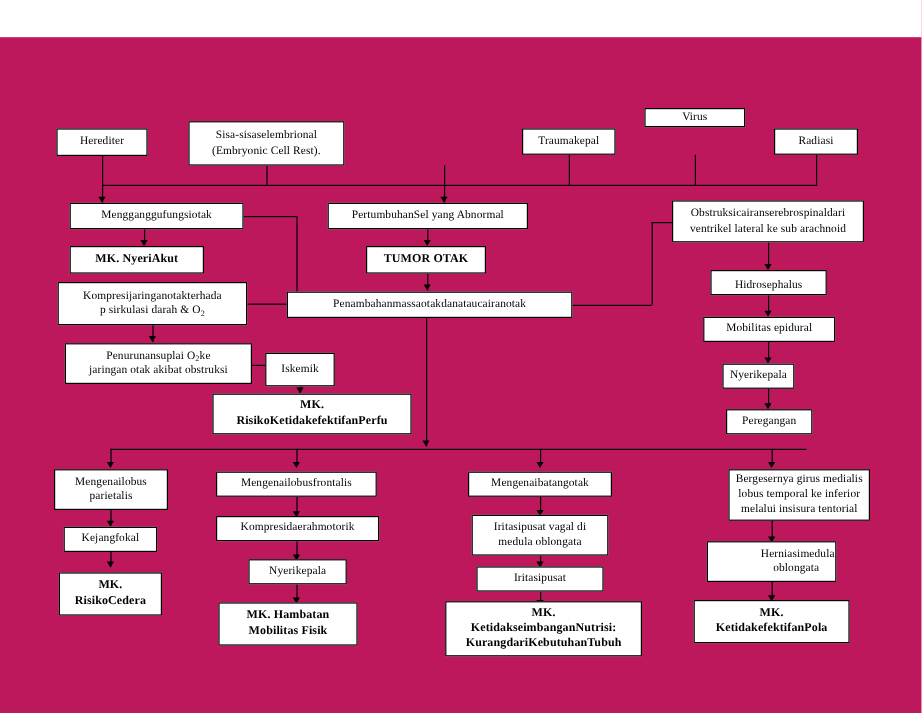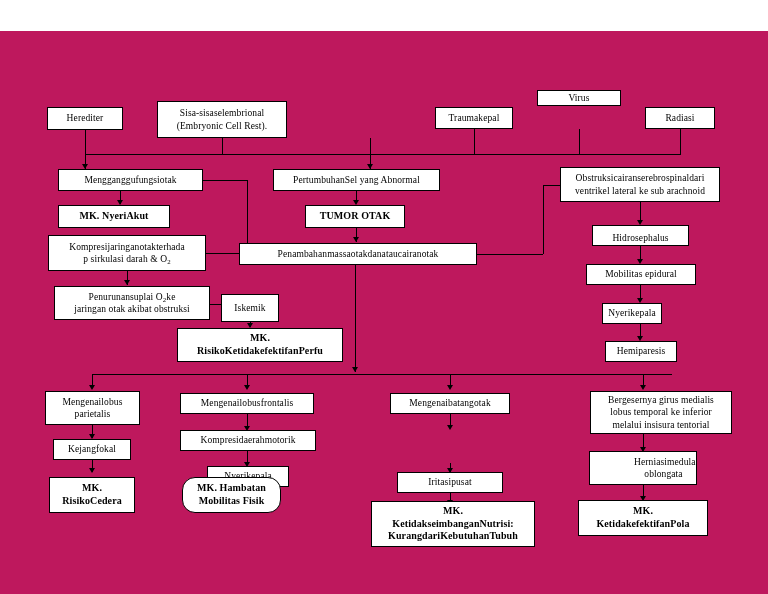--- a/index.html
+++ b/index.html
@@ -200,21 +200,21 @@
 
   <div class="vline" style="left:640px; top:293px; height:15px;"></div>
   <div class="arrow" style="left:636.5px; top:305px;"></div>
 
   <div class="node bold" style="left:177px; top:297px; width:166px; height:34px;">
     <span class="txt">MK.
 RisikoKetidakefektifanPerfu</span>
   </div>
 
   <div class="node" style="left:605px; top:310px; width:72px; height:21px;">
-    <span class="txt">Hemiparesis</span>
+    <span class="txt">Peregangan</span>
   </div>
 
   <div class="arrow" style="left:351.5px; top:336px;"></div>
   <div class="hline" style="left:92px; top:343px; width:580px;"></div>
 
   <div class="vline" style="left:92px; top:343px; height:14px;"></div>
   <div class="arrow" style="left:88.5px; top:354px;"></div>
 
   <div class="vline" style="left:247px; top:343px; height:14px;"></div>
   <div class="arrow" style="left:243.5px; top:354px;"></div>
@@ -231,21 +231,21 @@
   </div>
 
   <div class="node" style="left:180px; top:362px; width:134px; height:21px;">
     <span class="txt">Mengenailobusfrontalis</span>
   </div>
 
   <div class="node" style="left:390px; top:362px; width:120px; height:21px;">
     <span class="txt">Mengenaibatangotak</span>
   </div>
 
-  <div class="node" style="left:590px; top:360px; width:142px; height:43px;">
+  <div class="node" style="left:607px; top:360px; width:118px; height:43px;">
     <span class="txt">Bergesernya girus medialis
 lobus temporal ke inferior
 melalui insisura tentorial</span>
   </div>
 
   <div class="vline" style="left:92px; top:394px; height:13px;"></div>
   <div class="arrow" style="left:88.5px; top:403px;"></div>
 
   <div class="vline" style="left:247px; top:383px; height:15px;"></div>
   <div class="arrow" style="left:243.5px; top:395px;"></div>
@@ -257,20 +257,24 @@
   <div class="arrow" style="left:639.5px; top:416px;"></div>
 
   <div class="node" style="left:53px; top:408px; width:78px; height:21px;">
     <span class="txt">Kejangfokal</span>
   </div>
 
   <div class="node" style="left:180px; top:399px; width:136px; height:21px;">
     <span class="txt">Kompresidaerahmotorik</span>
   </div>
 
+  <div class="node" style="left:393px; top:398px; width:114px; height:34px;">
+    <span class="txt">Iritasipusat vagal di
+medula oblongata</span>
+  </div>
 
   <div class="node" style="left:589px; top:420px; width:108px; height:34px;padding-left:44px;">
     <span class="txt">Herniasimedula
 oblongata</span>
   </div>
 
   <div class="vline" style="left:92px; top:429px; height:12px;"></div>
   <div class="arrow" style="left:88.5px; top:437px;"></div>
 
   <div class="vline" style="left:247px; top:420px; height:14px;"></div>
@@ -299,21 +303,21 @@
     <span class="txt">MK.
 KetidakefektifanPola</span>
   </div>
 
   <div class="vline" style="left:247px; top:456px; height:14px;"></div>
   <div class="arrow" style="left:243.5px; top:467px;"></div>
 
   <div class="vline" style="left:450px; top:462px; height:11px;"></div>
   <div class="arrow" style="left:446.5px; top:469px;"></div>
 
-  <div class="node bold" style="left:182px; top:446px; width:99px; height:36px;border-radius:13px;">
+  <div class="node bold" style="left:182px; top:471px; width:116px; height:36px;">
     <span class="txt">MK. Hambatan
 Mobilitas Fisik</span>
   </div>
 
   <div class="node bold" style="left:371px; top:470px; width:164px; height:46px;">
     <span class="txt">MK.
 KetidakseimbanganNutrisi:
 KurangdariKebutuhanTubuh</span>
   </div>
 

